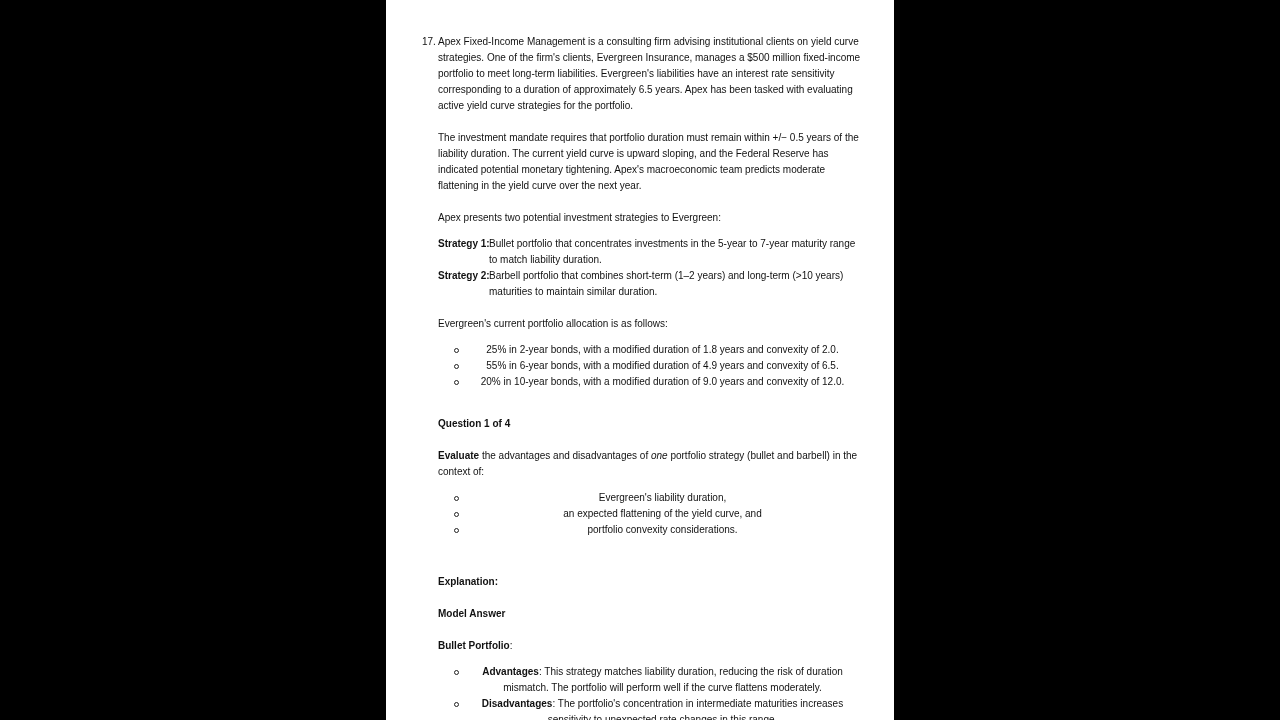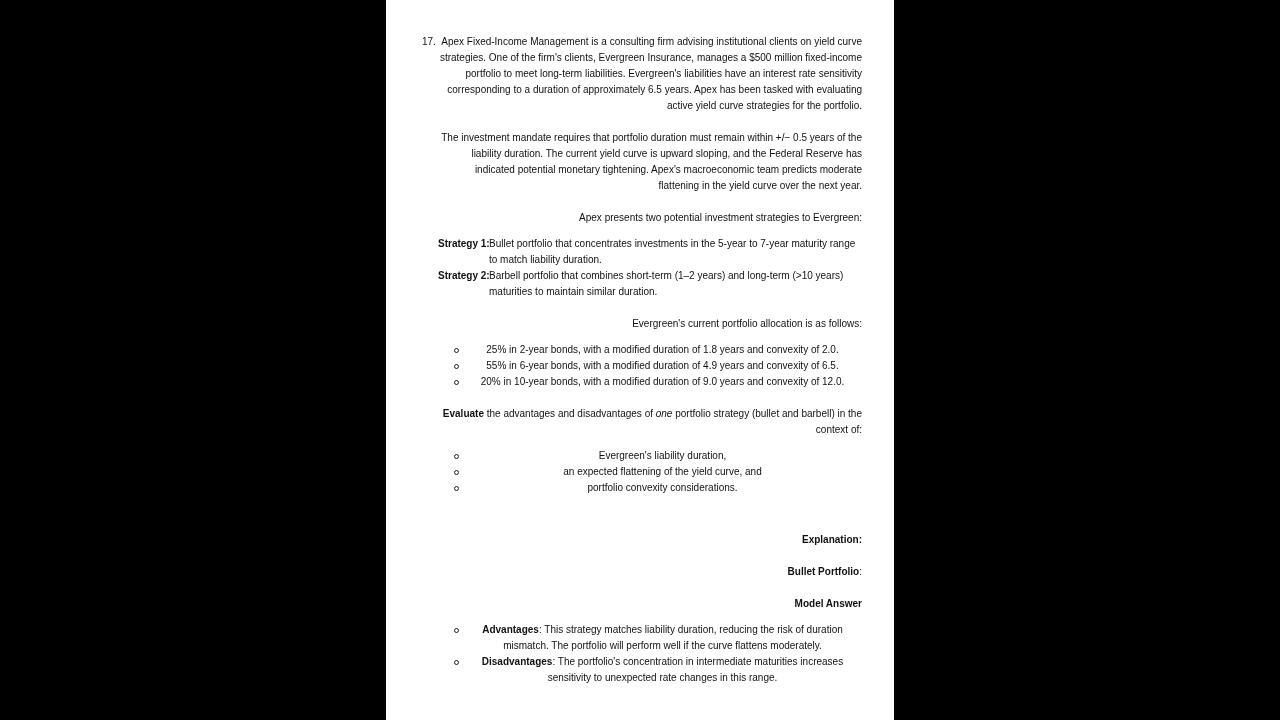--- a/index.html
+++ b/index.html
@@ -21,21 +21,21 @@
       font-family: "Liberation Sans", sans-serif;
       font-size: 10px;
       line-height: 16px;
     }
     .content {
       position: absolute;
       left: 52px;
       top: 34px;
       width: 424px;
     }
-    p { margin: 0; text-align: right; }
+    p { margin: 0; }
     .q-intro {
       position: relative;
       padding-left: 0;
     }
     .q-num {
       position: absolute;
       left: -16px;
       top: 0;
     }
     .para { margin-top: 16px; }
@@ -109,20 +109,21 @@
       <li>
         <span class="bullet"></span>
         <span>55% in 6-year bonds, with a modified duration of 4.9 years and convexity of 6.5.</span>
       </li>
       <li>
         <span class="bullet"></span>
         <span>20% in 10-year bonds, with a modified duration of 9.0 years and convexity of 12.0.</span>
       </li>
     </ul>
 
+    <p class="gap-lg bold">Question 1 of 4</p>
 
     <p class="para">
       <span class="bold">Evaluate</span><span> the advantages and disadvantages of </span><span class="italic">one</span><span> portfolio strategy (bullet and barbell) in the context of:</span>
     </p>
 
     <ul class="circle">
       <li>
         <span class="bullet"></span>
         <span>Evergreen's liability duration,</span>
       </li>
@@ -131,25 +132,25 @@
         <span>an expected flattening of the yield curve, and</span>
       </li>
       <li>
         <span class="bullet"></span>
         <span>portfolio convexity considerations.</span>
       </li>
     </ul>
 
     <p class="gap-xl bold">Explanation:</p>
 
+    <p class="para bold">Model Answer</p>
+
     <p class="para">
       <span class="bold">Bullet Portfolio</span><span>:</span>
     </p>
-
-    <p class="para bold">Model Answer</p>
 
     <ul class="circle">
       <li>
         <span class="bullet"></span>
         <span class="bold">Advantages</span><span>:  This strategy matches liability duration, reducing the risk of duration mismatch.  The portfolio will perform well if the curve flattens moderately.</span>
       </li>
       <li>
         <span class="bullet"></span>
         <span class="bold">Disadvantages</span><span>:  The portfolio's concentration in intermediate maturities increases sensitivity to unexpected rate changes in this range.</span>
       </li>

